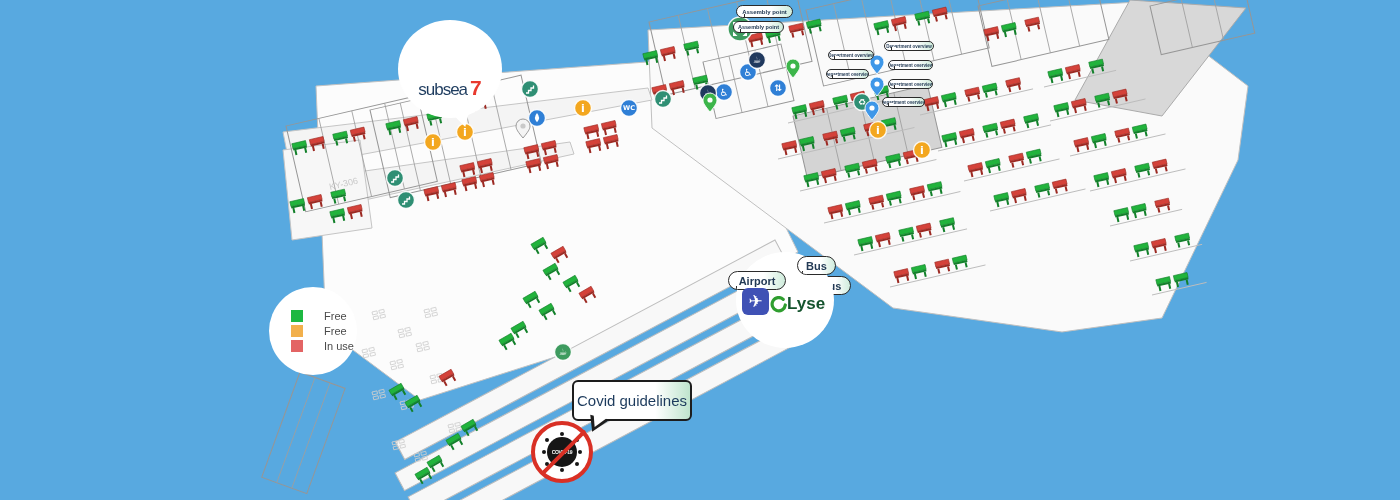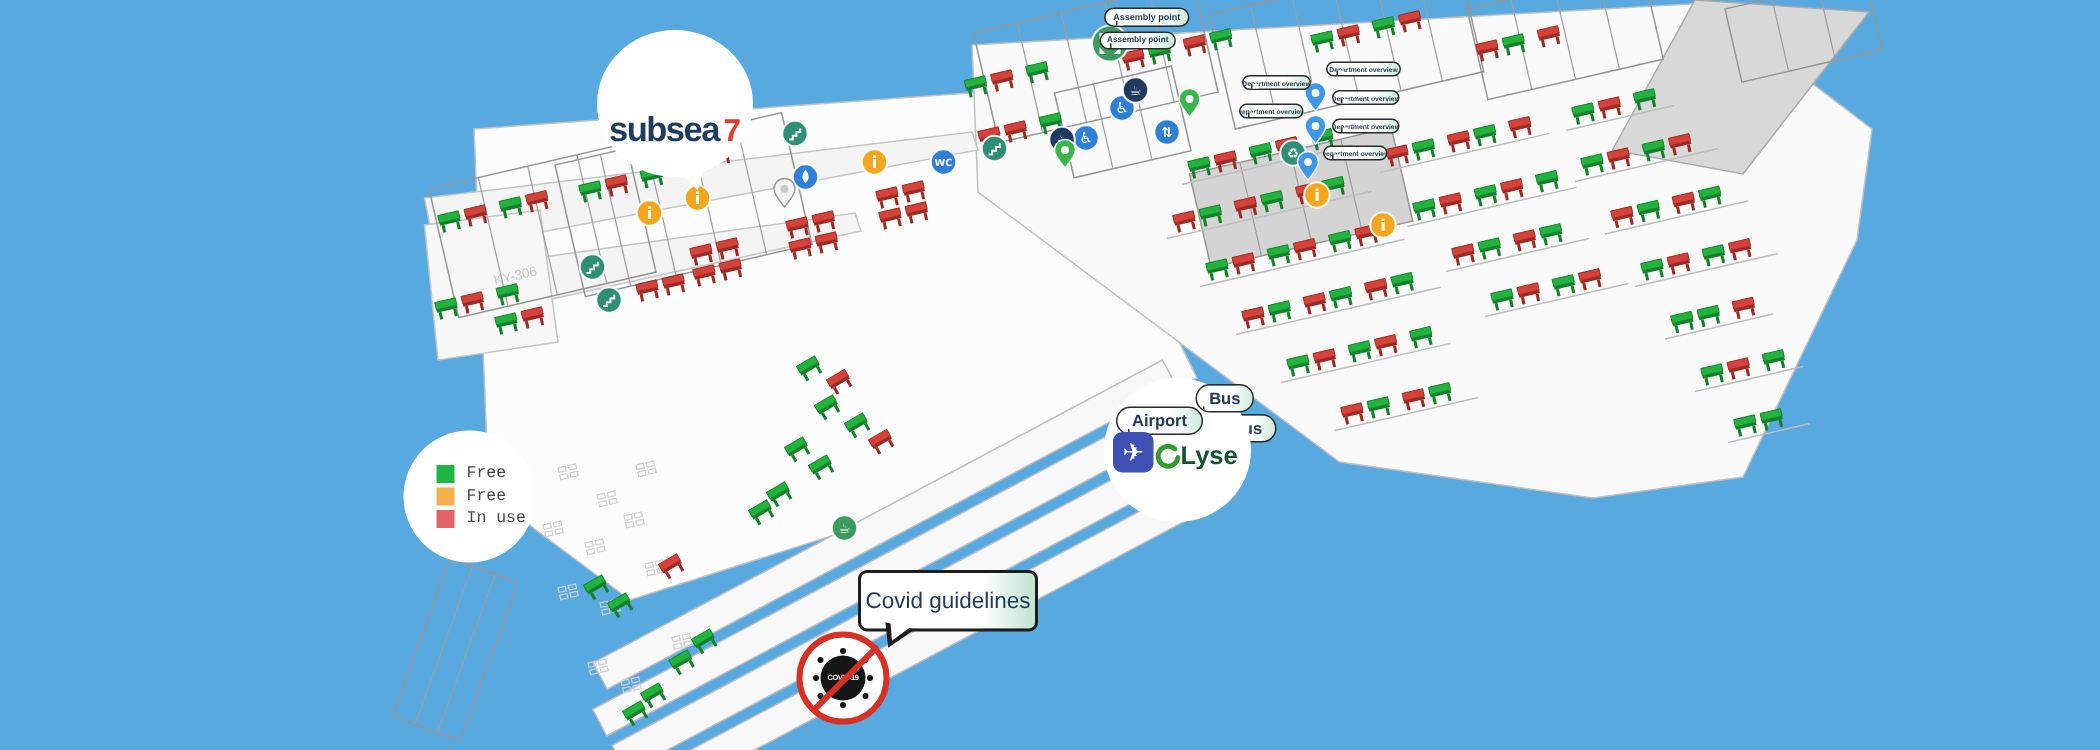--- a/index.html
+++ b/index.html
@@ -28,40 +28,40 @@
   .logo-balloon{
     position:absolute;left:398px;top:20px;width:104px;height:98px;z-index:3;
     background:#fff;border-radius:50%;
     display:flex;align-items:flex-end;justify-content:center;padding-bottom:18px;box-sizing:border-box;
   }
   .logo-balloon::after{
     content:"";position:absolute;left:58px;bottom:-9px;width:0;height:0;
     border-left:7px solid transparent;border-right:9px solid transparent;border-top:14px solid #fff;
     transform:rotate(-18deg);
   }
-  .logo-main{font-size:23px;font-weight:bold;letter-spacing:-1px;color:#1E3C5F;}
+  .logo-main{font-size:17px;font-weight:normal;letter-spacing:-1px;color:#1E3C5F;}
   .logo-accent{font-size:21px;font-weight:bold;color:#E8392E;margin-left:3px;}
 
   
   .legend-balloon{
     position:absolute;left:269px;top:287px;width:88px;height:88px;z-index:3;
     background:#fff;border-radius:50%;
     display:flex;flex-direction:column;align-items:flex-start;justify-content:center;
     padding-left:22px;box-sizing:border-box;gap:3px;
   }
-  .legend-row{display:flex;align-items:center;gap:8px;font-family:Liberation Mono, monospace;}
+  .legend-row{display:flex;align-items:center;gap:21px;}
   .legend-swatch{width:12px;height:12px;display:inline-block;}
   .legend-label{font-size:11px;color:#4a4a4a;}
 
   
   .transport-balloon{
     position:absolute;left:736px;top:252px;width:98px;height:96px;z-index:2;
     background:#fff;border-radius:50%;
   }
-  .airport-bub{left:744px;top:271px;width:58px;height:19px;font-size:11px;border-radius:10px;}
+  .airport-bub{left:728px;top:271px;width:58px;height:19px;font-size:11px;border-radius:10px;}
   .bus-bub{left:797px;top:256px;width:39px;height:19px;font-size:11px;border-radius:10px;z-index:4;}
   .bus-bub2{left:811px;top:276px;width:40px;height:19px;font-size:11px;border-radius:10px;z-index:1;}
   .plane-icon{
     position:absolute;left:742px;top:288px;width:27px;height:27px;z-index:4;
     background:#3F51B5;border-radius:6px;color:#fff;font-size:17px;
     display:flex;align-items:center;justify-content:center;
   }
   .lyse-logo{
     position:absolute;left:770px;top:294px;z-index:4;display:flex;align-items:center;
     color:#14532d;font-weight:bold;font-size:17px;letter-spacing:0px;

